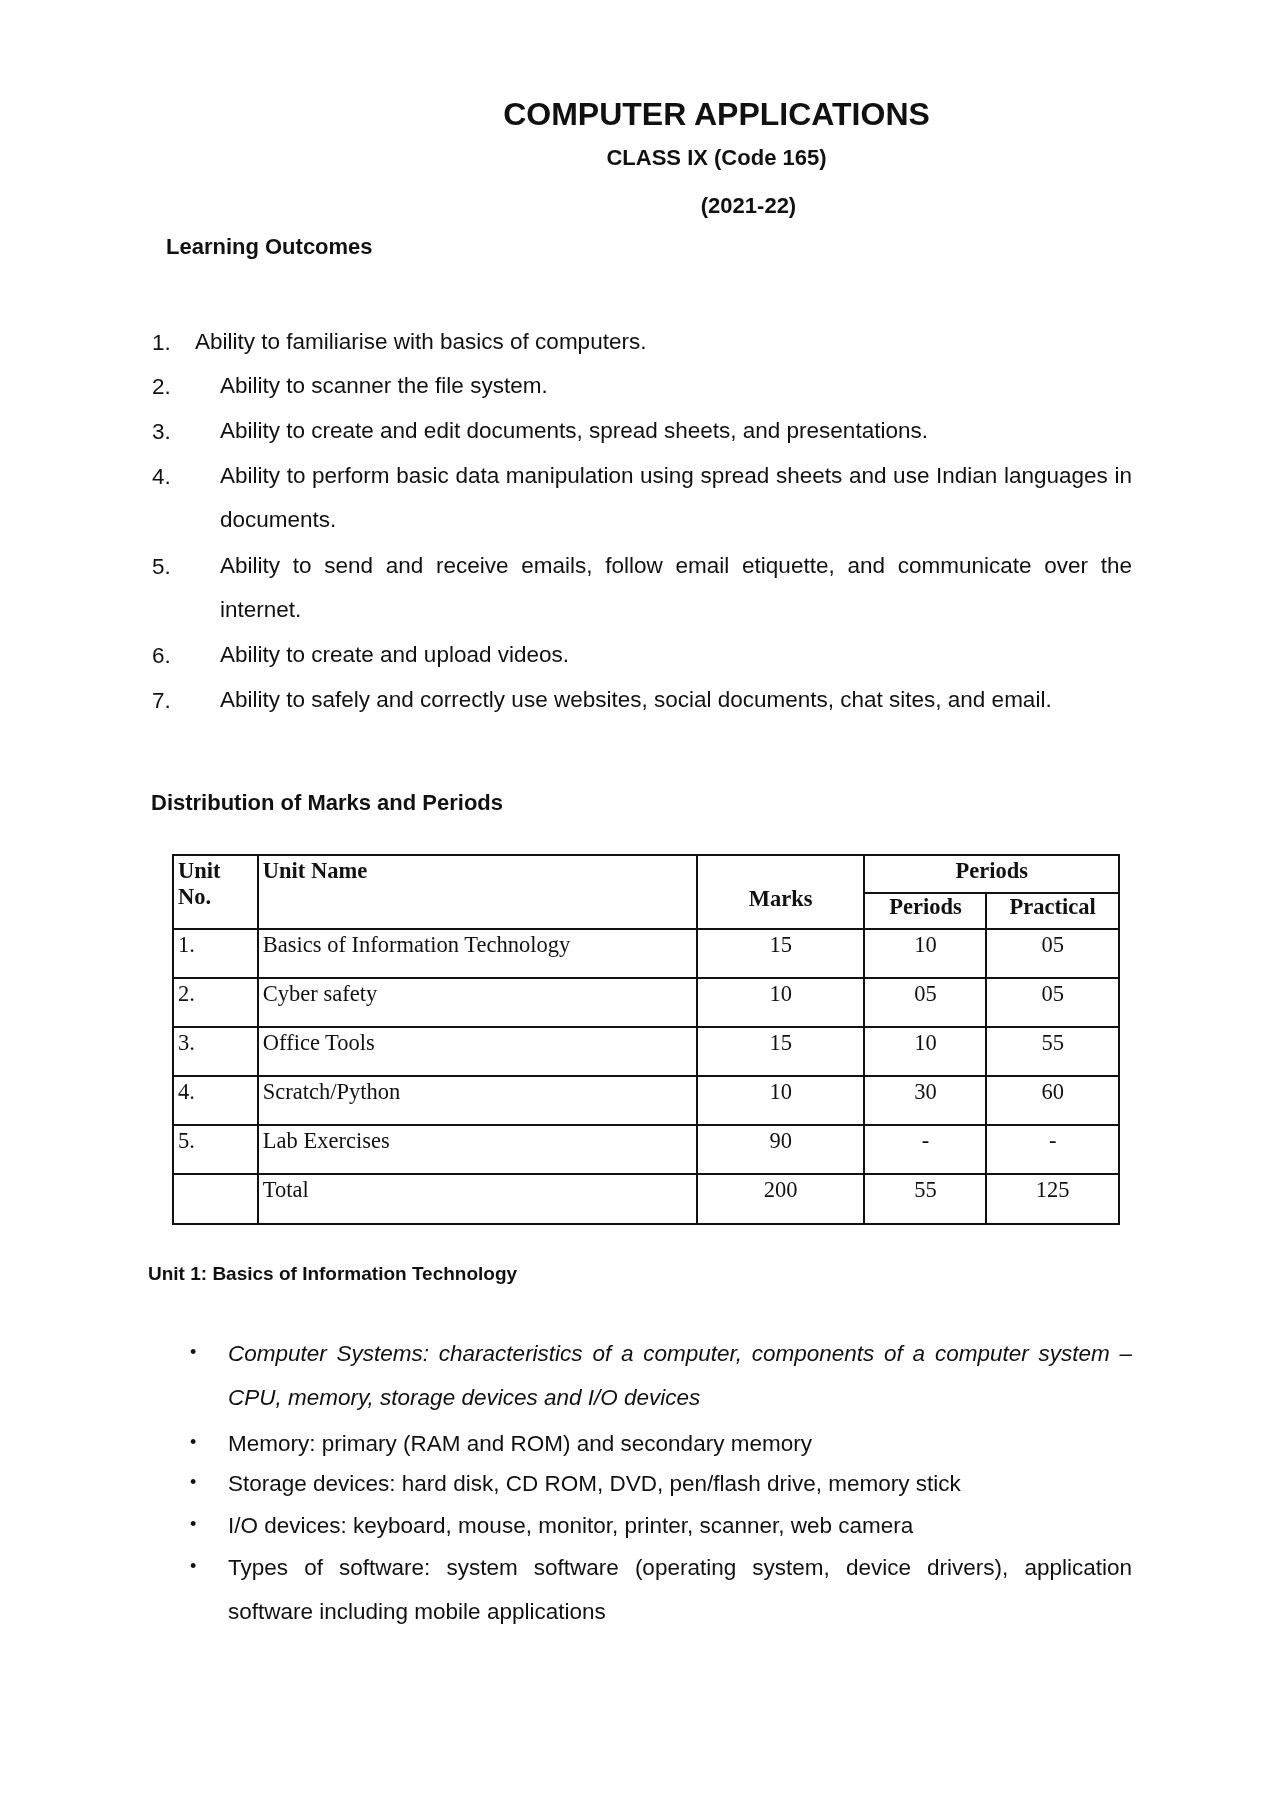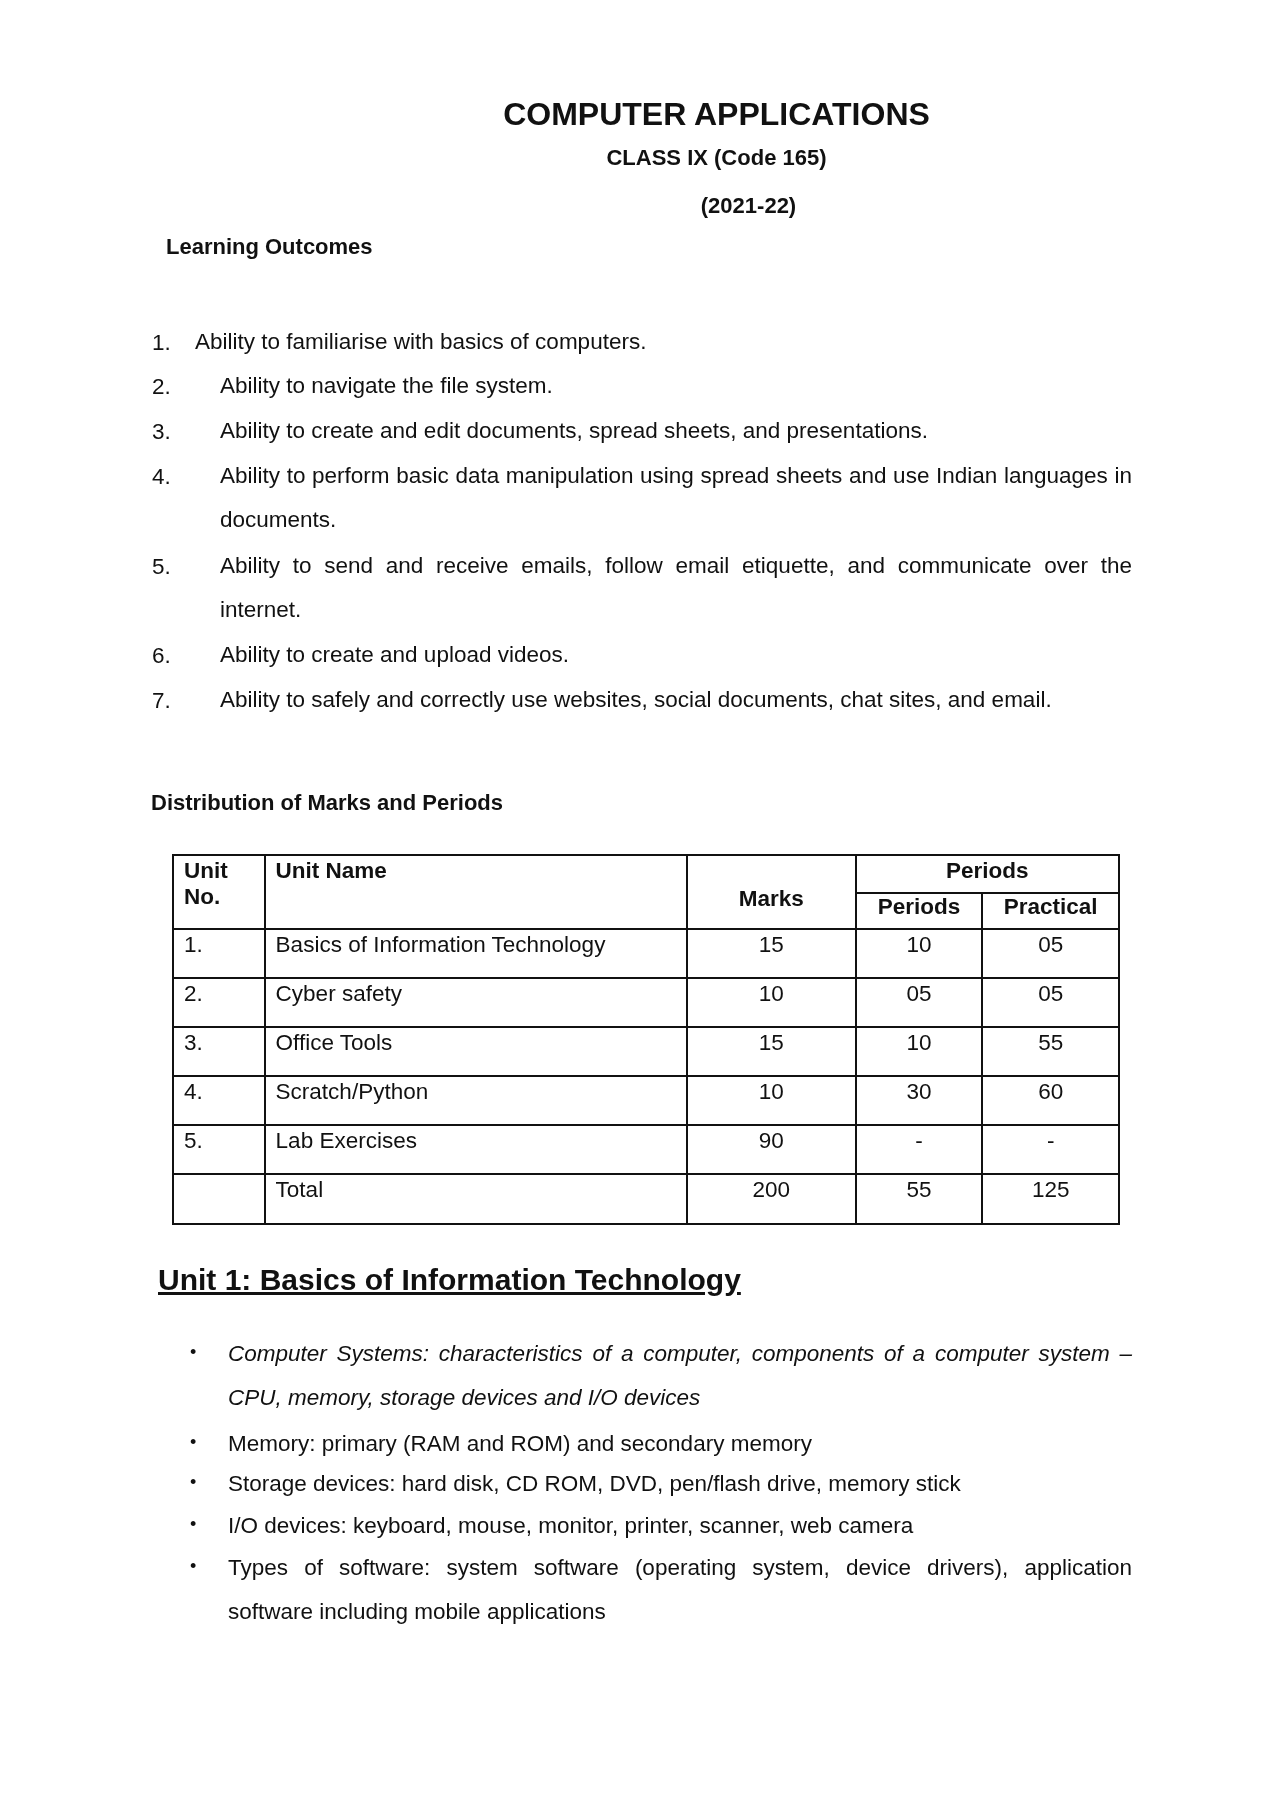--- a/index.html
+++ b/index.html
@@ -19,33 +19,33 @@
     .outcome { position: absolute; left: 0; width: 1273px; }
     .outcome .num { position: absolute; left: 152px; }
     .outcome .txt { position: absolute; left: 220px; width: 912px; text-align: justify; text-align-last: left; line-height: 44px; }
     .outcome.first .txt { left: 195px; }
     .outcome.tight .txt { line-height: 31px; }
     .h-dist { top: 790px; left: 151px; font-weight: bold; font-size: 22px; }
     table.marks {
       position: absolute; top: 854px; left: 172px; border-collapse: collapse;
       font-size: 22.5px; width: 948px;
     }
-    table.marks td, table.marks th { border: 2px solid #111; padding: 0 10px; vertical-align: top; }
+    table.marks td, table.marks th { border: 2px solid #111; padding: 0 4px; vertical-align: top; font-family: Liberation Serif, serif; }
     table.marks th { font-weight: bold; text-align: left; }
     table.marks th.c, table.marks td.c { text-align: center; }
     table.marks tr.hdr1 th { height: 34px; padding-top: 2px; }
     table.marks tr.hdr2 th { height: 34px; }
     table.marks tr.row td { height: 45px; padding-top: 2px; }
     table.marks tr.total td { height: 46px; }
     .col-no { width: 70px; }
     .col-name { width: 404px; }
     .col-marks { width: 148px; }
     .col-theory { width: 105px; }
     .col-prac { width: 115px; }
-    .h-unit1 { top: 1263px; left: 158px; font-weight: bold; font-size: 30px; text-decoration: underline; }
+    .h-unit1 { top: 1263px; left: 148px; font-weight: bold; font-size: 19px; }
     .bullets { top: 1342px; left: 0; width: 1273px; font-size: 22.5px; }
     .bullet { position: absolute; left: 0; width: 1273px; }
     .bullet .dot { position: absolute; left: 190px; font-size: 18px; }
     .bullet .txt { position: absolute; left: 228px; width: 904px; text-align: justify; text-align-last: left; line-height: 44px; }
   </style>
 </head>
 <body>
 
 <div class="abs title"><span>COMPUTER APPLICATIONS</span></div>
 <div class="abs subtitle"><span>CLASS IX (Code 165)</span></div>
@@ -53,21 +53,21 @@
 
 <div class="abs h-learning">Learning Outcomes</div>
 
 <div class="abs outcomes">
   <div class="outcome first" style="top:0px;">
     <span class="num">1.</span>
     <span class="txt" style="top:-10px;">Ability to familiarise with basics of computers.</span>
   </div>
   <div class="outcome" style="top:44px;">
     <span class="num">2.</span>
-    <span class="txt" style="top:-10px;">Ability to navigate the file system.</span>
+    <span class="txt" style="top:-10px;">Ability to scanner the file system.</span>
   </div>
   <div class="outcome" style="top:89px;">
     <span class="num">3.</span>
     <span class="txt" style="top:-10px;">Ability to create and edit documents, spread sheets, and presentations.</span>
   </div>
   <div class="outcome" style="top:134px;">
     <span class="num">4.</span>
     <span class="txt" style="top:-10px;">Ability to perform basic data manipulation using spread sheets and use Indian languages in documents.</span>
   </div>
   <div class="outcome" style="top:224px;">

